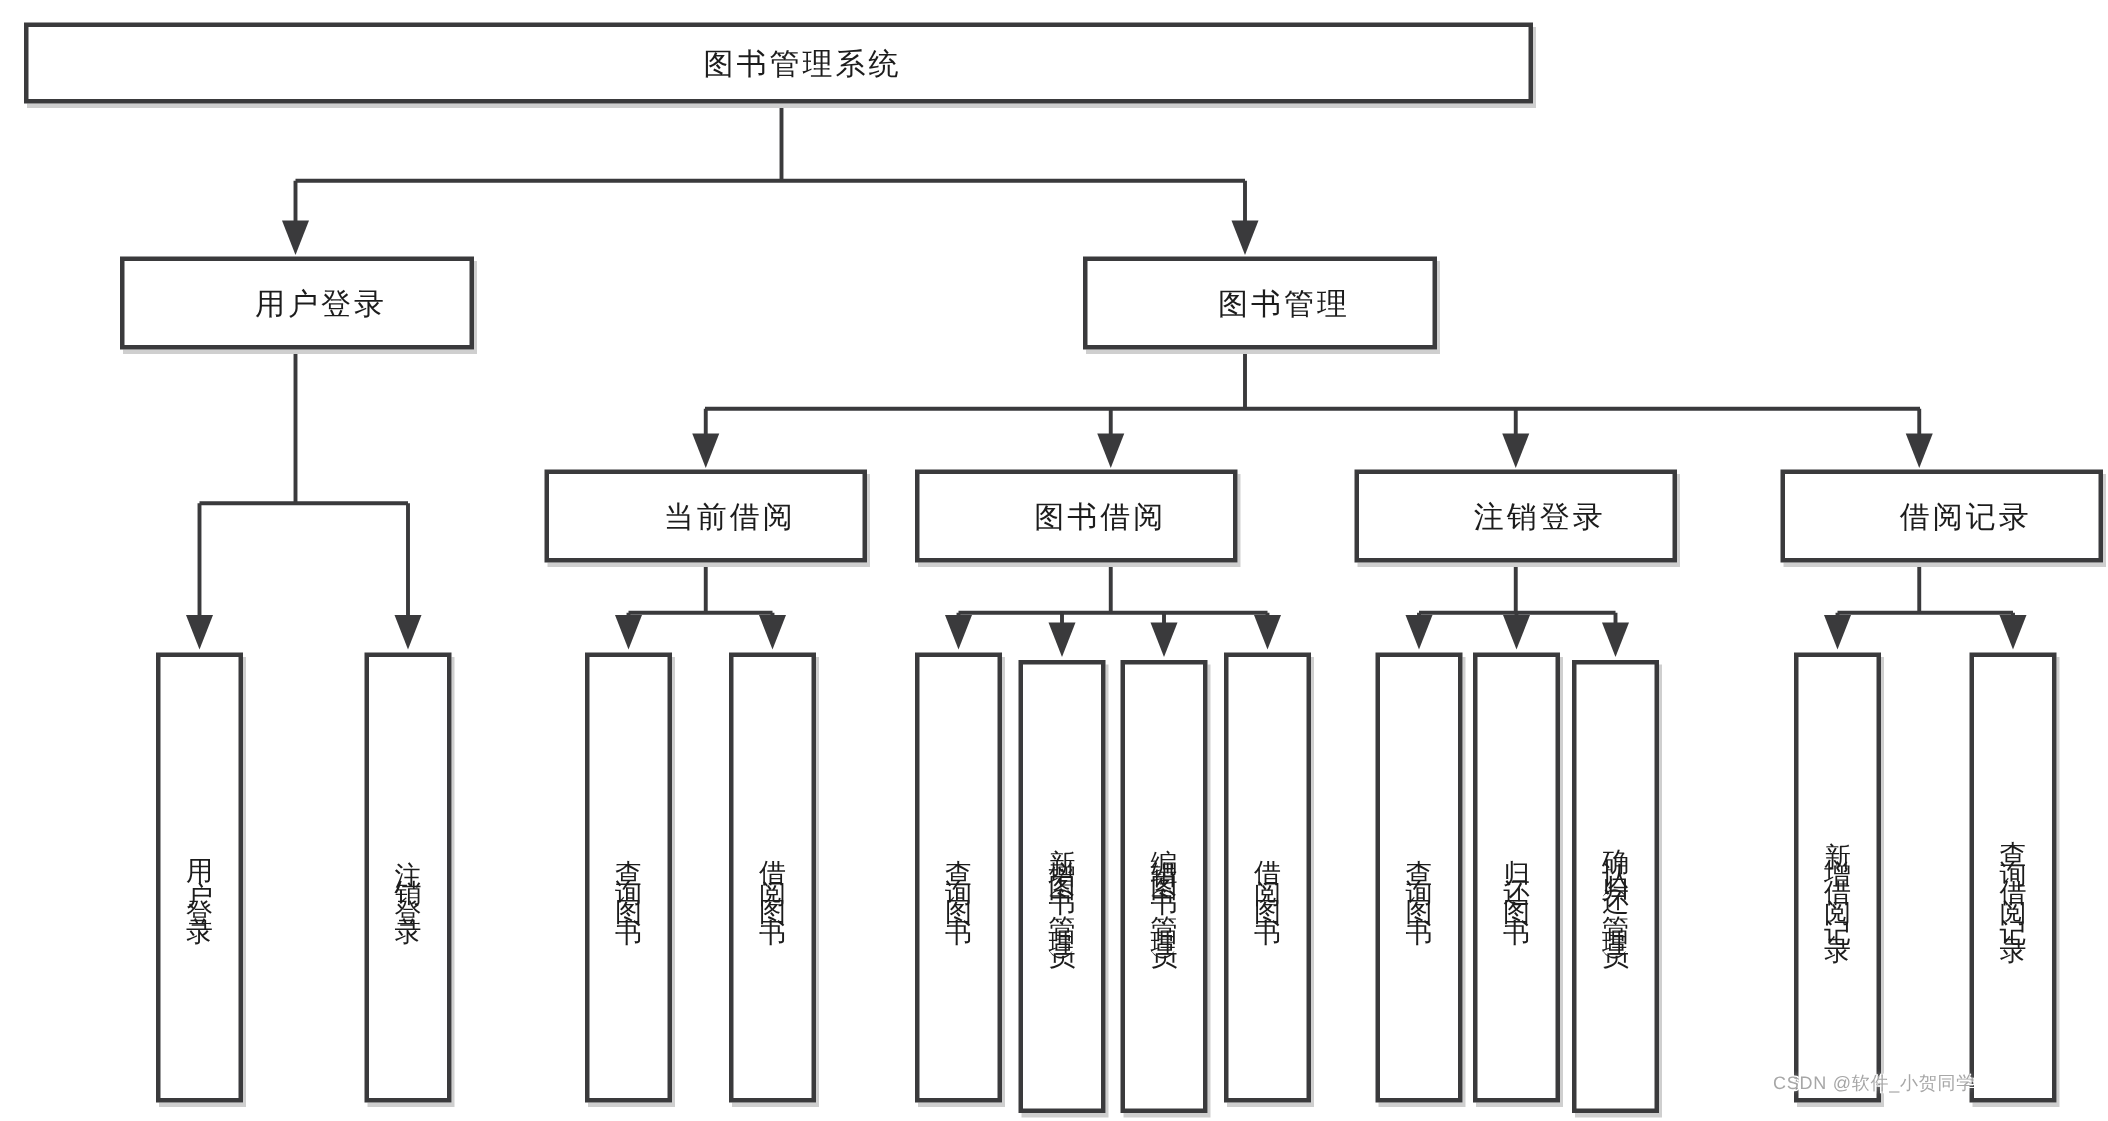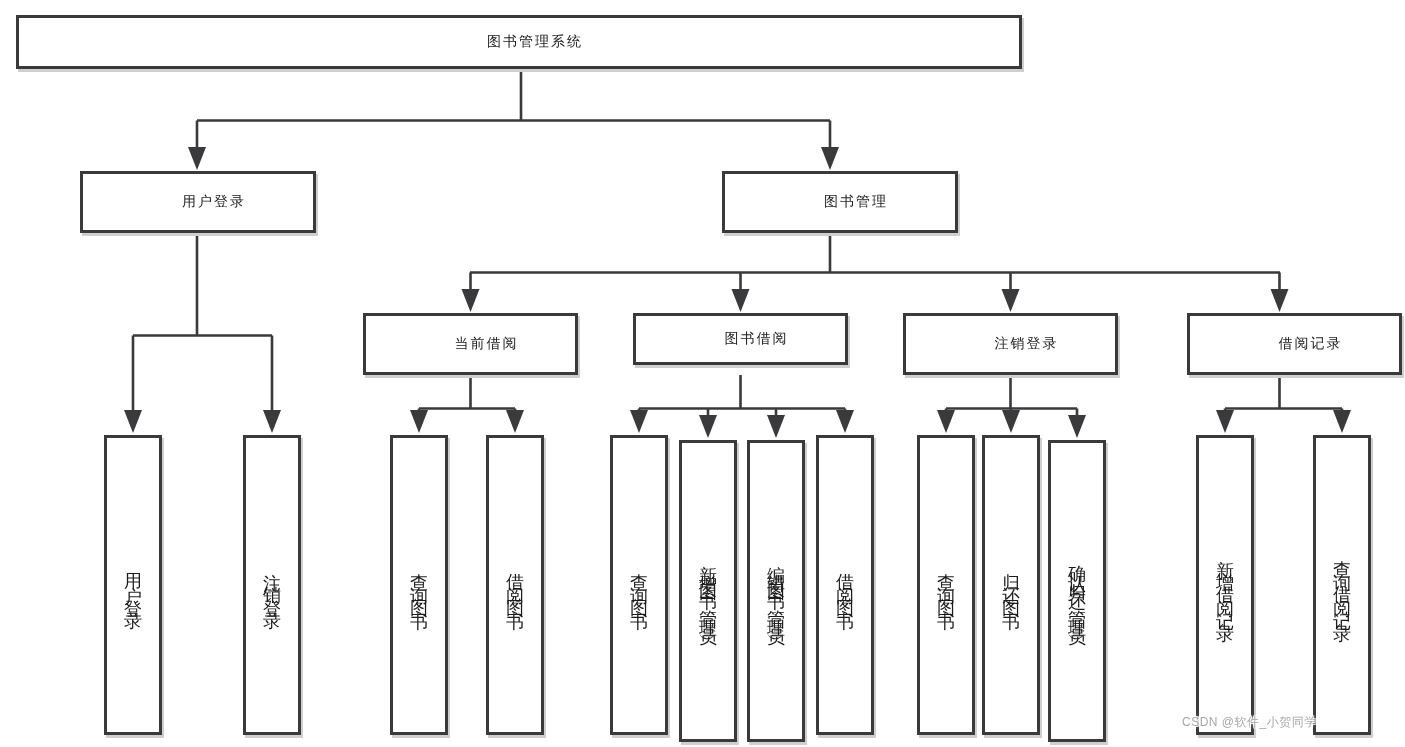--- a/index.html
+++ b/index.html
@@ -9,21 +9,21 @@
     font-family:"Liberation Sans","DejaVu Sans",sans-serif;
   }
   #connectors{position:absolute;left:0;top:0;width:1405px;height:747px;}
   .box{
     position:absolute;box-sizing:border-box;
     background:#ffffff;border:3px solid #3a3a3c;
     display:flex;align-items:center;justify-content:center;
     color:#1c1c1c;
     box-shadow:2px 3px 0 #cfcfcf;
   }
-  .h-label{font-size:14px;letter-spacing:2px;white-space:nowrap;padding-left:32px;}
+  .h-label{font-size:20px;letter-spacing:2px;white-space:nowrap;padding-left:32px;}
   .v-box{
     writing-mode:vertical-rl;text-orientation:mixed;
     font-size:18px;letter-spacing:13px;
     padding:8px 0;
   }
   .v-box.tight{letter-spacing:9px;padding:5px 0;}
   .watermark{
     position:absolute;left:1182px;top:714px;width:220px;
     font-size:12px;letter-spacing:0.5px;white-space:nowrap;
     color:#a7a7a7;
@@ -72,21 +72,21 @@
     <path d="M1333,410 L1351,410 L1342,433 Z"></path>
   </g>
 </svg>
 
 <div class="box h-label" style="left:16px;top:15px;width:1006px;height:54px;">图书管理系统</div>
 
 <div class="box h-label" style="left:80px;top:171px;width:236px;height:62px;">用户登录</div>
 <div class="box h-label" style="left:712px;top:171px;width:236px;height:62px;margin-left:10px;">图书管理</div>
 
 <div class="box h-label" style="left:363px;top:313px;width:215px;height:62px;">当前借阅</div>
-<div class="box h-label" style="left:633px;top:313px;width:215px;height:52px;">图书借阅</div>
+<div class="box h-label" style="left:610px;top:313px;width:215px;height:62px;">图书借阅</div>
 <div class="box h-label" style="left:903px;top:313px;width:215px;height:62px;">注销登录</div>
 <div class="box h-label" style="left:1172px;top:313px;width:215px;height:62px;margin-left:15px;">借阅记录</div>
 
 <div class="box v-box" style="left:104px;top:435px;width:58px;height:300px;">用户登录</div>
 <div class="box v-box" style="left:243px;top:435px;width:58px;height:300px;">注销登录</div>
 
 <div class="box v-box" style="left:390px;top:435px;width:58px;height:300px;">查询图书</div>
 <div class="box v-box" style="left:486px;top:435px;width:58px;height:300px;">借阅图书</div>
 
 <div class="box v-box" style="left:610px;top:435px;width:58px;height:300px;">查询图书</div>

